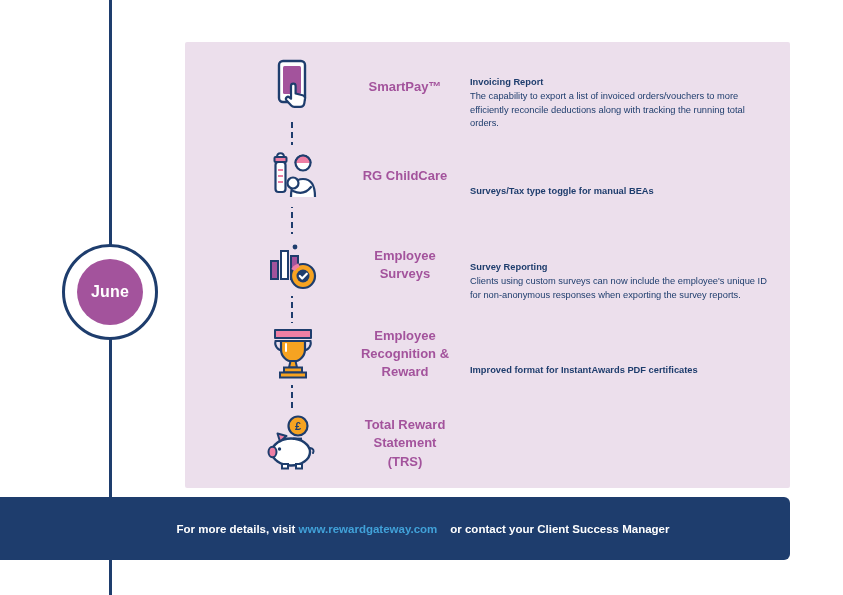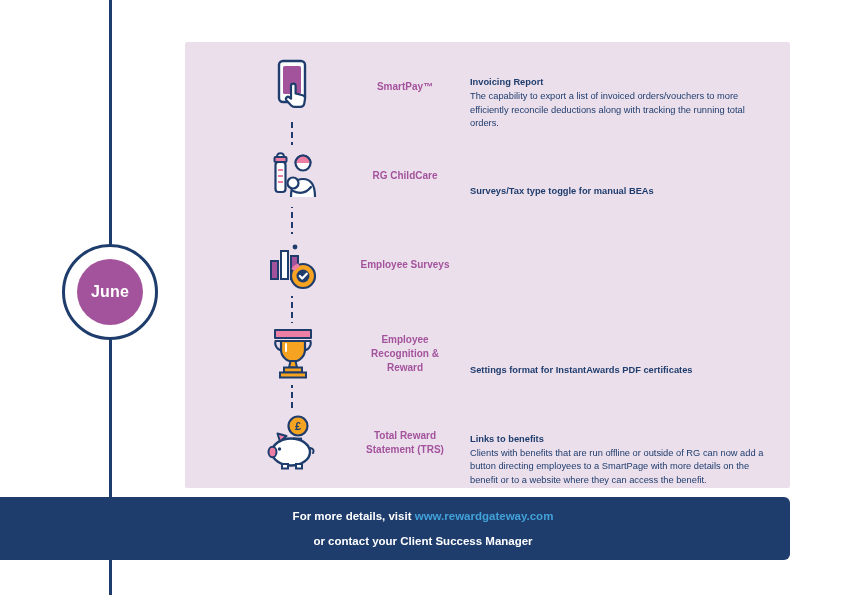--- a/index.html
+++ b/index.html
@@ -17,27 +17,27 @@
 
   .panel { position:absolute; left:185px; top:42px; width:605px; height:446px; background:#ecdfec;
     border-radius:2px; display:flex; flex-direction:column; }
   .icon-connector { position:absolute; left:106px; top:40px; bottom:40px; width:0;
     border-left:2px dashed #1e3d6d; }
 
   .row { flex:1; display:grid; grid-template-columns:95px 130px 1fr; align-items:center;
     padding:0 16px 0 60px; position:relative; }
   .icon-box { width:62px; height:62px; margin:0 auto; background:#ecdfec; position:relative; z-index:1;
     display:flex; align-items:center; justify-content:center; }
-  .title-cell { color:#a3539c; font-weight:bold; font-size:10px; line-height:1.4; text-align:center;
+  .title-cell { color:#a3539c; font-weight:bold; font-size:13px; line-height:1.4; text-align:center;
     width:100px; margin:4px auto; }
   .text-cell { color:#1e3d6d; font-size:9.3px; line-height:1.42; padding-right:6px; }
   .text-cell .heading { font-weight:bold; margin-bottom:1px;margin-top:33px; }
 
   .footer { position:absolute; left:0; top:497px; width:790px; height:63px; background:#1e3d6d;
-    border-radius:0 6px 6px 0; display:flex; flex-direction:column; align-items:center; justify-content:center;
+    border-radius:0 6px 6px 0; display:flex; align-items:center; justify-content:center;
     gap:13px; color:#ffffff; font-weight:bold; font-size:11.5px; padding-left:56px; z-index:2; }
   .footer .link { color:#41a1d8; cursor:pointer; }
 </style>
 </head>
 <body>
 
 <div class="canvas">
 
   <div class="timeline-line"></div>
 
@@ -94,61 +94,61 @@
           <rect x="19" y="17" width="7" height="28" fill="#ffffff" stroke="#1e3d6d" stroke-width="2"></rect>
           <rect x="29" y="22" width="7" height="23" fill="#a3539c" stroke="#1e3d6d" stroke-width="2"></rect>
           <circle cx="33" cy="13" r="2.4" fill="#1e3d6d"></circle>
           <circle cx="41" cy="42" r="12" fill="#f6a321" stroke="#1e3d6d" stroke-width="2.2"></circle>
           <path d="M31 36 a12 12 0 0 1 6 -5" fill="none" stroke="#ee7fa4" stroke-width="4"></path>
           <circle cx="41" cy="42" r="6.5" fill="#1e3d6d"></circle>
           <path d="M37.8 42 l2.4 2.5 l4.6 -4.8" fill="none" stroke="#ffffff" stroke-width="2.2" stroke-linecap="round" stroke-linejoin="round"></path>
         </svg>
       </div>
       <div class="title-cell">Employee Surveys</div>
+      <div class="text-cell">
+        <div class="heading">Survey Reporting</div>
+        <div class="desc">Clients using custom surveys can now include the employee's unique ID for non-anonymous responses when exporting the survey reports.</div>
+      </div>
     </div>
 
     <div class="row">
       <div class="icon-box">
         <svg width="62" height="62" viewBox="0 0 62 62" fill="none">
           <path d="M13 7 h36 v8 h-36 z" fill="#ee7fa4" stroke="#1e3d6d" stroke-width="2" stroke-linejoin="round"></path>
           <path d="M19 18 h-5.5 a7.5 7.5 0 0 0 7.5 9.5" fill="none" stroke="#1e3d6d" stroke-width="2"></path>
           <path d="M43 18 h5.5 a7.5 7.5 0 0 1 -7.5 9.5" fill="none" stroke="#1e3d6d" stroke-width="2"></path>
           <path d="M19 18 h24 v8.5 a12 12 0 0 1 -24 0 z" fill="#f6a321" stroke="#1e3d6d" stroke-width="2.2" stroke-linejoin="round"></path>
           <path d="M28.5 38 h5 l1.5 6.5 h-8 z" fill="#f6a321" stroke="#1e3d6d" stroke-width="2" stroke-linejoin="round"></path>
           <rect x="22" y="44.5" width="18" height="5" fill="#f6a321" stroke="#1e3d6d" stroke-width="2"></rect>
           <rect x="18" y="49.5" width="26" height="5" fill="#f6a321" stroke="#1e3d6d" stroke-width="2"></rect>
           <line x1="24" y1="21" x2="24" y2="28" stroke="#ffffff" stroke-width="2" stroke-linecap="round"></line>
         </svg>
       </div>
       <div class="title-cell">Employee Recognition &amp; Reward</div>
       <div class="text-cell">
-        <div class="heading">Settings format for InstantAwards PDF certificates</div>
+        <div class="heading">Improved format for InstantAwards PDF certificates</div>
       </div>
     </div>
 
     <div class="row">
       <div class="icon-box">
         <svg width="62" height="62" viewBox="0 0 62 62" fill="none">
           <circle cx="36" cy="14" r="9.5" fill="#f6a321" stroke="#1e3d6d" stroke-width="2.2"></circle>
           <text x="36" y="18.2" text-anchor="middle" font-family="Liberation Sans, sans-serif" font-size="11" font-weight="bold" fill="#1e3d6d">£</text>
           <ellipse cx="29" cy="40" rx="19" ry="13.5" fill="#ffffff" stroke="#1e3d6d" stroke-width="2.4"></ellipse>
           <line x1="31" y1="26.8" x2="40" y2="26.8" stroke="#1e3d6d" stroke-width="2.4"></line>
           <path d="M18 29.5 l-2.5 -8 l9 2.5 z" fill="#ee7fa4" stroke="#1e3d6d" stroke-width="2" stroke-linejoin="round"></path>
           <circle cx="17.5" cy="37" r="1.7" fill="#1e3d6d"></circle>
           <ellipse cx="10.5" cy="40" rx="4" ry="5.2" fill="#ee7fa4" stroke="#1e3d6d" stroke-width="2"></ellipse>
           <rect x="20" y="52" width="6" height="4.5" fill="#ffffff" stroke="#1e3d6d" stroke-width="2"></rect>
           <rect x="34" y="52" width="6" height="4.5" fill="#ffffff" stroke="#1e3d6d" stroke-width="2"></rect>
           <path d="M48 36 q5 1 3 5" fill="none" stroke="#1e3d6d" stroke-width="2" stroke-linecap="round"></path>
         </svg>
       </div>
       <div class="title-cell">Total Reward Statement (TRS)</div>
-      <div class="text-cell">
-        <div class="heading">Links to benefits</div>
-        <div class="desc">Clients with benefits that are run offline or outside of RG can now add a button directing employees to a SmartPage with more details on the benefit or to a website where they can access the benefit.</div>
-      </div>
     </div>
 
   </div>
 
   <div class="footer">
     <div class="footer-line1"><span>For more details, visit </span><span class="link">www.rewardgateway.com</span></div>
     <div class="footer-line2">or contact your Client Success Manager</div>
   </div>
 
 </div>

